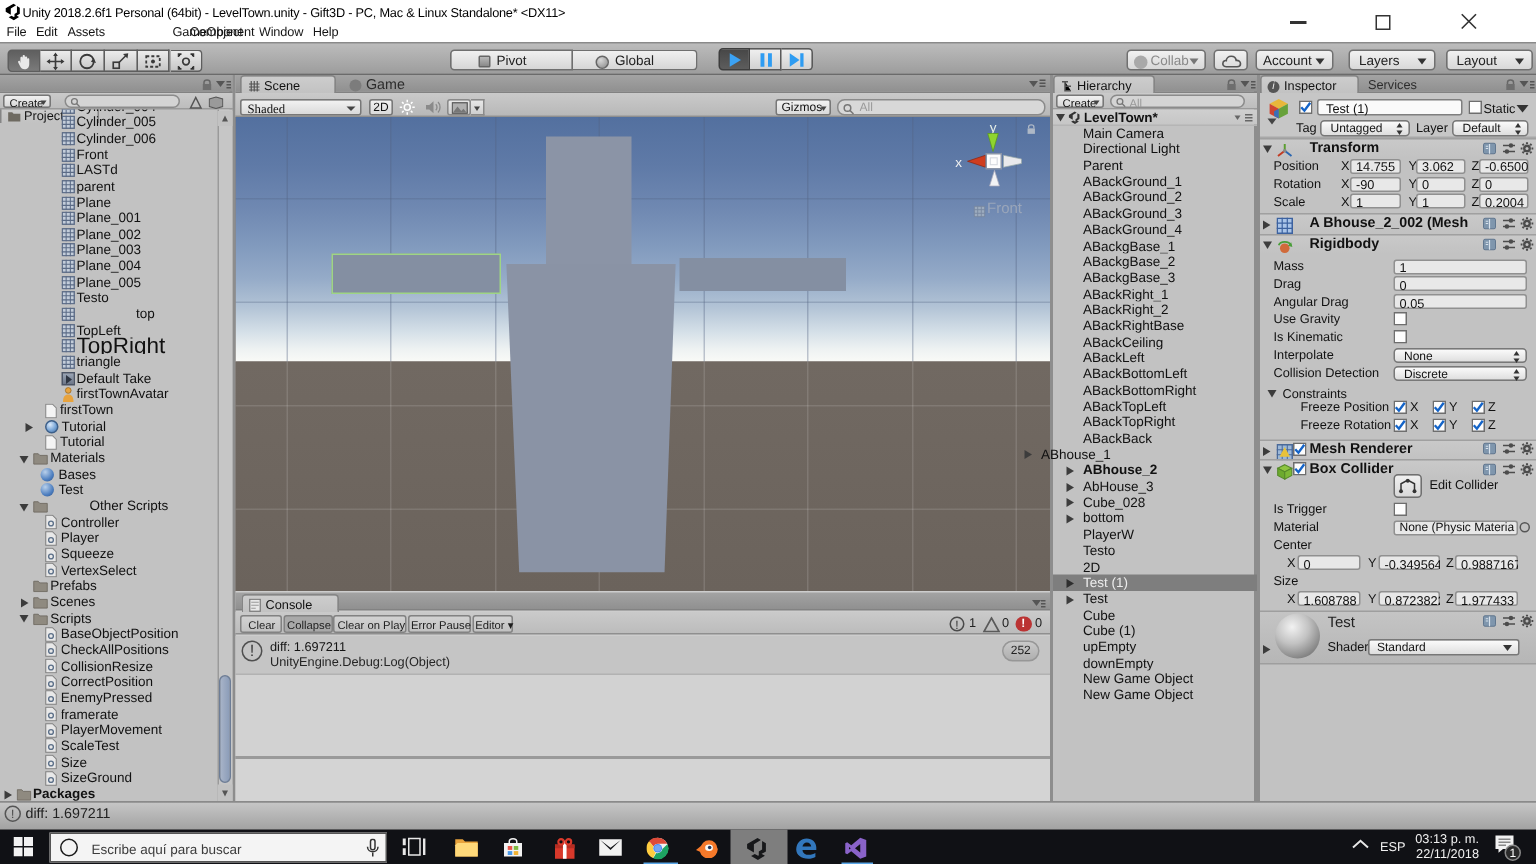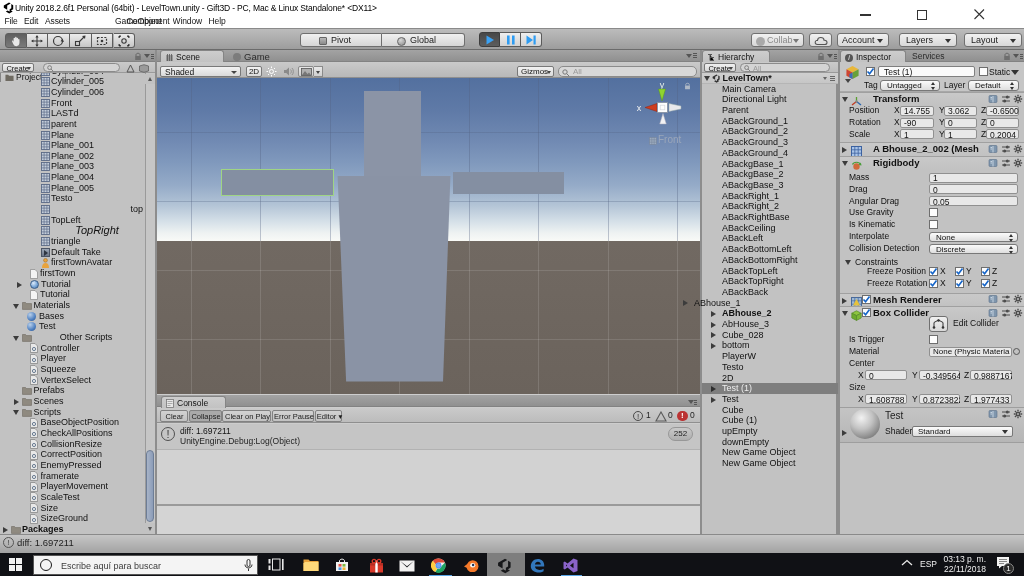--- a/index.html
+++ b/index.html
@@ -229,35 +229,35 @@
           <rect x="0.5" y="0.5" width="8" height="8" fill="#c3cdda" stroke="#5b6b86" stroke-width="0.9"></rect>
           <path stroke="#5b6b86" stroke-width="0.7" d="M0 3.1 h9 M0 5.9 h9 M3.1 0 v9 M5.9 0 v9"></path>
         </svg>
         <div style="position:absolute;left:51px;top:0px;width:92px;height:11px;font-size:9px;line-height:11px;color:#111;text-align:left;white-space:nowrap;overflow:hidden;">Testo</div>
       </div>
 <div style="position:absolute;left:0px;top:131.6px;width:145px;height:11px;">
         <svg width="9" height="9" viewBox="0 0 9 9" style="position:absolute;left:40.5px;top:1px;">
           <rect x="0.5" y="0.5" width="8" height="8" fill="#c3cdda" stroke="#5b6b86" stroke-width="0.9"></rect>
           <path stroke="#5b6b86" stroke-width="0.7" d="M0 3.1 h9 M0 5.9 h9 M3.1 0 v9 M5.9 0 v9"></path>
         </svg>
-        <div style="position:absolute;left:51px;top:0px;width:92px;height:11px;font-size:9px;line-height:11px;color:#111;text-align:right;white-space:nowrap;overflow:hidden;">top</div>
+        <div style="position:absolute;left:51px;top:0px;width:92px;height:11px;font-size:9px;line-height:11px;color:#111;text-align:center;white-space:nowrap;overflow:hidden;">top</div>
       </div>
 <div style="position:absolute;left:0px;top:142.2px;width:145px;height:11px;">
         <svg width="9" height="9" viewBox="0 0 9 9" style="position:absolute;left:40.5px;top:1px;">
           <rect x="0.5" y="0.5" width="8" height="8" fill="#c3cdda" stroke="#5b6b86" stroke-width="0.9"></rect>
           <path stroke="#5b6b86" stroke-width="0.7" d="M0 3.1 h9 M0 5.9 h9 M3.1 0 v9 M5.9 0 v9"></path>
         </svg>
         <div style="position:absolute;left:51px;top:0px;width:92px;height:11px;font-size:9px;line-height:11px;color:#111;text-align:left;white-space:nowrap;overflow:hidden;">TopLeft</div>
       </div>
 <div style="position:absolute;left:0px;top:152.9px;width:145px;height:11px;">
         <svg width="9" height="9" viewBox="0 0 9 9" style="position:absolute;left:40.5px;top:1px;">
           <rect x="0.5" y="0.5" width="8" height="8" fill="#c3cdda" stroke="#5b6b86" stroke-width="0.9"></rect>
           <path stroke="#5b6b86" stroke-width="0.7" d="M0 3.1 h9 M0 5.9 h9 M3.1 0 v9 M5.9 0 v9"></path>
         </svg>
-        <div style="position:absolute;left:51px;top:0px;width:92px;height:11px;font-size:11px;line-height:11px;color:#111;text-align:center;white-space:nowrap;overflow:hidden;font-style:italic;">TopRight</div>
+        <div style="position:absolute;left:51px;top:0px;width:92px;height:11px;font-size:15px;line-height:11px;color:#111;text-align:left;white-space:nowrap;overflow:hidden;">TopRight</div>
       </div>
 <div style="position:absolute;left:0px;top:163.6px;width:145px;height:11px;">
         <svg width="9" height="9" viewBox="0 0 9 9" style="position:absolute;left:40.5px;top:1px;">
           <rect x="0.5" y="0.5" width="8" height="8" fill="#c3cdda" stroke="#5b6b86" stroke-width="0.9"></rect>
           <path stroke="#5b6b86" stroke-width="0.7" d="M0 3.1 h9 M0 5.9 h9 M3.1 0 v9 M5.9 0 v9"></path>
         </svg>
         <div style="position:absolute;left:51px;top:0px;width:92px;height:11px;font-size:9px;line-height:11px;color:#111;text-align:left;white-space:nowrap;overflow:hidden;">triangle</div>
       </div>
 <div style="position:absolute;left:0px;top:174.2px;width:145px;height:11px;">
         <span style="position:absolute;left:40.5px;top:1px;width:9px;height:9px;background:linear-gradient(#9aa5b5,#6d7789);border:1px solid #4c5566;"></span>
@@ -452,21 +452,21 @@
         <path stroke="#555" stroke-width="0.8" fill="none" d="M1 3 h7 M1 5 h7 M1 7 h7 M2.5 1 v7 M4.5 1 v7 M6.5 1 v7"></path>
       </svg>
       <div style="position:absolute;left:15px;top:0px;width:54px;height:12px;font-size:8.5px;line-height:12px;color:#111;text-align:left;white-space:nowrap;overflow:hidden;">Scene</div>
     </div>
 <span style="position:absolute;left:233px;top:52.5px;width:8px;height:8px;border-radius:50%;background:#7c7c7c;"></span>
 <div style="position:absolute;left:244px;top:50px;width:40px;height:13px;font-size:9.5px;line-height:13px;color:#2c2c2c;text-align:left;white-space:nowrap;overflow:hidden;">Game</div>
 <div style="position:absolute;left:686px;top:54px;width:0;height:0;border-left:3px solid transparent;border-right:3px solid transparent;border-top:4px solid #555;"></div>
 <div style="position:absolute;left:693px;top:53px;width:4px;height:1px;background:#555;box-shadow:0 2px 0 #555,0 4px 0 #555;"></div>
 <div style="position:absolute;left:157px;top:62px;width:543px;height:16px;background:linear-gradient(#cacaca,#b8b8b8);border-bottom:1px solid #8f8f8f;"></div>
 <div style="position:absolute;left:160px;top:66px;width:81px;height:11px;background:linear-gradient(#f2f2f2,#dadada);border:1px solid #787878;border-radius:2px;">
-      <div style="position:absolute;left:4px;top:0px;width:60px;height:10.5px;font-size:8.5px;line-height:10.5px;color:#111;text-align:left;white-space:nowrap;overflow:hidden;">Shaded</div>
+      <div style="position:absolute;left:4px;top:0px;width:60px;height:10.5px;font-size:8.5px;line-height:10.5px;color:#111;text-align:left;white-space:nowrap;overflow:hidden;font-family:Liberation Serif, serif;">Shaded</div>
       <span style="position:absolute;right:3px;top:4px;width:0;height:0;border-left:3px solid transparent;border-right:3px solid transparent;border-top:3.5px solid #444;"></span>
     </div>
 <div style="position:absolute;left:246px;top:66px;width:16px;height:11px;background:linear-gradient(#f2f2f2,#dadada);border:1px solid #787878;border-radius:2px;">
       <div style="position:absolute;left:0px;top:0px;width:14px;height:10.5px;font-size:8px;line-height:10.5px;color:#111;text-align:center;white-space:nowrap;overflow:hidden;">2D</div>
     </div>
 <svg width="11" height="11" viewBox="0 0 11 11" style="position:absolute;left:266px;top:66px;">
       <circle cx="5.5" cy="5.5" r="2" fill="none" stroke="#fff" stroke-width="1"></circle>
       <path stroke="#fff" stroke-width="1" d="M5.5 0.5 v1.6 M5.5 8.9 v1.6 M0.5 5.5 h1.6 M8.9 5.5 h1.6 M2 2 l1.1 1.1 M7.9 7.9 L9 9 M9 2 L7.9 3.1 M3.1 7.9 L2 9"></path>
     </svg>
 <svg width="11" height="11" viewBox="0 0 11 11" style="position:absolute;left:283px;top:66px;">

